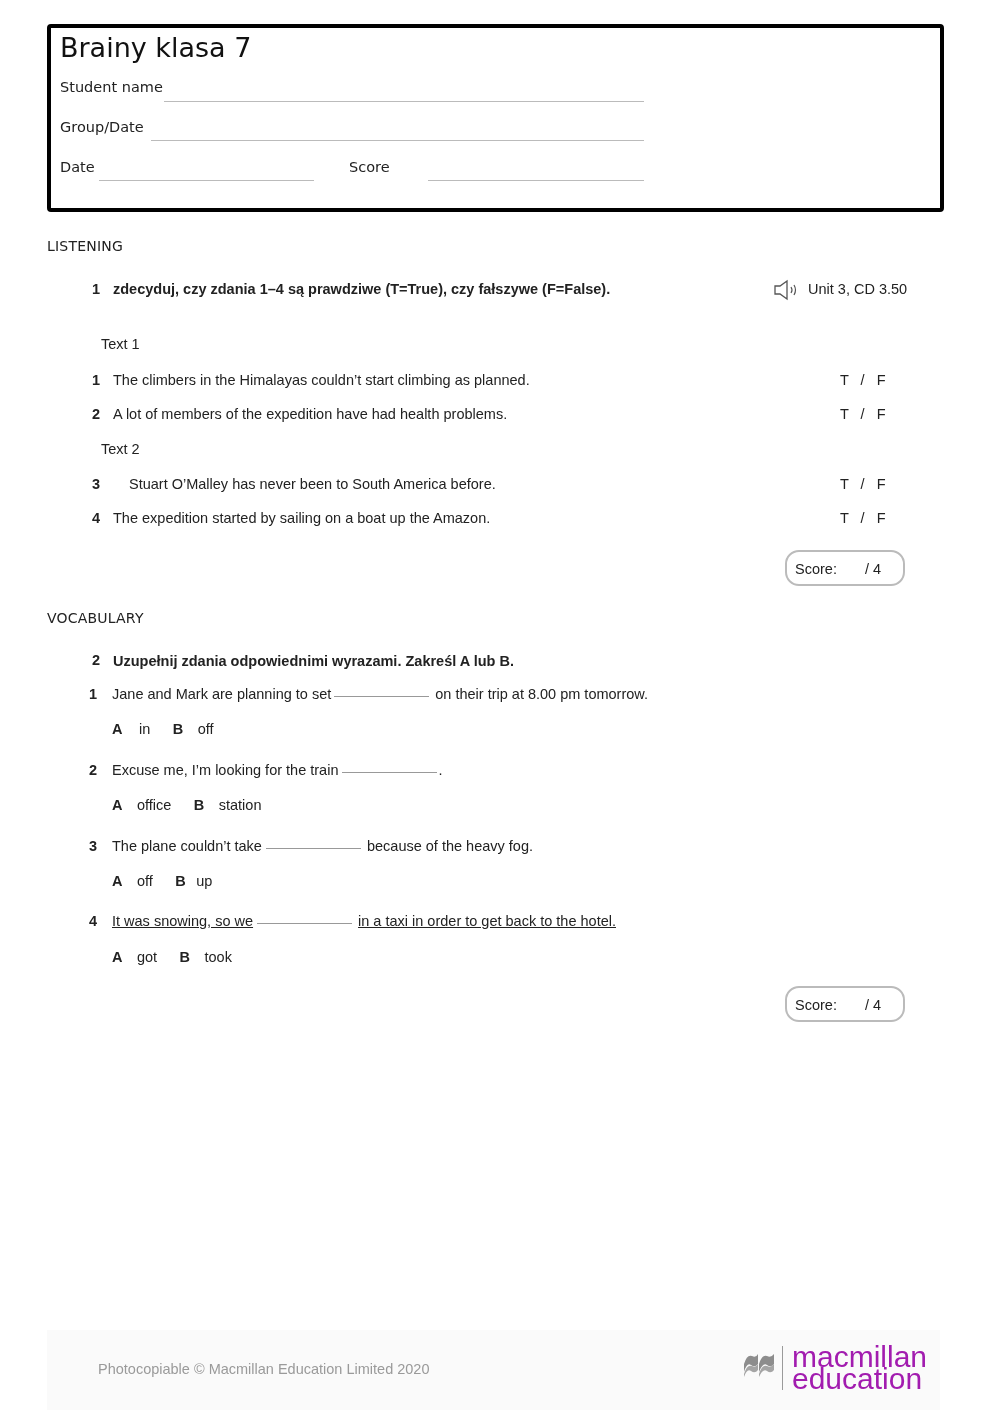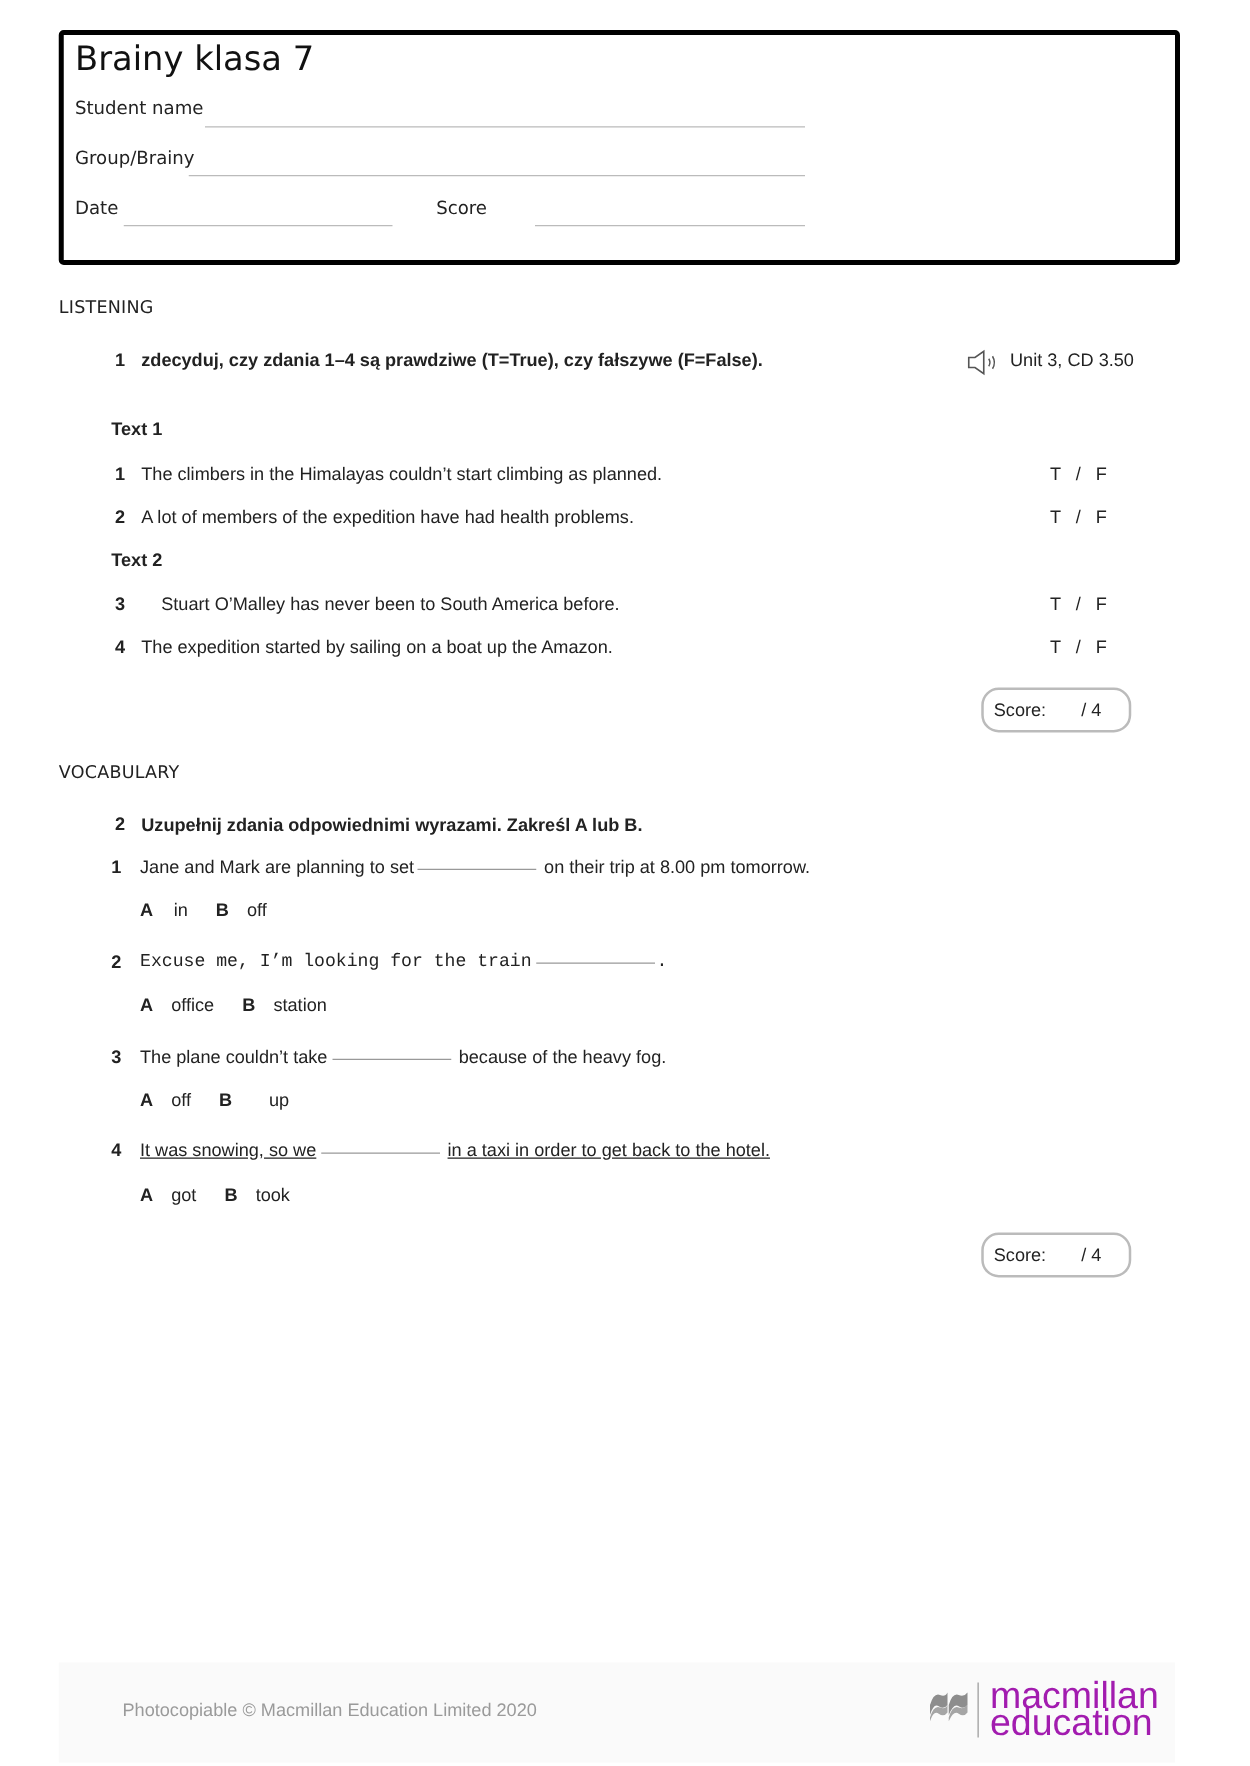--- a/index.html
+++ b/index.html
@@ -11,21 +11,21 @@
   .title { left: 60px; top: 32px; font-family: "DejaVu Sans", sans-serif; font-size: 27px; color: #111; }
   .hlabel { font-family: "DejaVu Sans", sans-serif; font-size: 14.5px; color: #222; }
   .hline { height: 0; border-top: 1px solid #bbb; }
 
   .section { font-family: "DejaVu Sans", sans-serif; font-size: 14px; color: #222; letter-spacing: 0.2px; }
 
   .instr { font-size: 14.5px; font-weight: bold; line-height: 21px; color: #222; }
   .num { font-size: 14.5px; font-weight: bold; color: #222; }
   .qtext { font-size: 14.5px; color: #222; }
   .tf { font-size: 14.5px; color: #222; word-spacing: 8px; }
-  .sub { font-size: 14.5px; font-weight: bold; color: #222; }
+  .sub { font-size: 14.5px; font-weight: normal; color: #222; margin-left: 12px; }
 
   .scorebox { width: 120px; height: 36px; border: 2px solid #bbb; border-radius: 14px; box-sizing: border-box; font-size: 14.5px; color: #222; }
   .scorebox .lbl { position: absolute; left: 8px; top: 9px; }
   .scorebox .of { position: absolute; left: 78px; top: 9px; }
 
   .blank { display: inline-block; height: 0; border-top: 1px solid #999; vertical-align: baseline; margin: 0 4px; position: relative; top: -2px; }
   .opt-letter { font-weight: bold; font-size: 14.5px; color: #222; }
   .opt-text { font-size: 14.5px; color: #222; }
 
   .footer-band { left: 47px; top: 1330px; width: 893px; height: 80px; background: #fafafa; }
@@ -35,21 +35,21 @@
 </style>
 </head>
 <body>
 
 <div class="abs header-box"></div>
 <div class="abs title">Brainy klasa 7</div>
 
 <div class="abs hlabel" style="left:60px;top:79px;">Student name</div>
 <div class="abs hline" style="left:164px;top:101px;width:480px;"></div>
 
-<div class="abs hlabel" style="left:60px;top:119px;">Group/Brainy</div>
+<div class="abs hlabel" style="left:60px;top:119px;">Group/Date</div>
 <div class="abs hline" style="left:151px;top:140px;width:493px;"></div>
 
 <div class="abs hlabel" style="left:60px;top:159px;">Date</div>
 <div class="abs hline" style="left:99px;top:180px;width:215px;"></div>
 
 <div class="abs hlabel" style="left:349px;top:159px;">Score</div>
 <div class="abs hline" style="left:428px;top:180px;width:216px;"></div>
 
 <div class="abs section" style="left:47px;top:238px;">LISTENING</div>
 
@@ -102,39 +102,39 @@
   <span>Jane and Mark are planning to set</span><span class="blank" style="width:95px;margin-left:3px;margin-right:6px;"></span><span>on their trip at 8.00 pm tomorrow.</span>
 </div>
 <div class="abs" style="left:112px;top:720px;">
   <span class="opt-letter">A</span>
   <span class="opt-text" style="margin-left:12px;">in</span>
   <span class="opt-letter" style="margin-left:18px;">B</span>
   <span class="opt-text" style="margin-left:10px;">off</span>
 </div>
 
 <div class="abs num" style="left:89px;top:762px;">2</div>
-<div class="abs qtext" style="left:112px;top:762px;white-space:nowrap;font-family:Liberation Mono, monospace;">
+<div class="abs qtext" style="left:112px;top:762px;white-space:nowrap;">
   <span>Excuse me, I’m looking for the train</span><span class="blank" style="width:95px;margin-left:4px;margin-right:1px;"></span><span>.</span>
 </div>
 <div class="abs" style="left:112px;top:796px;">
   <span class="opt-letter">A</span>
   <span class="opt-text" style="margin-left:10px;">office</span>
   <span class="opt-letter" style="margin-left:18px;">B</span>
   <span class="opt-text" style="margin-left:10px;">station</span>
 </div>
 
 <div class="abs num" style="left:89px;top:838px;">3</div>
 <div class="abs qtext" style="left:112px;top:838px;white-space:nowrap;">
   <span>The plane couldn’t take</span><span class="blank" style="width:95px;margin-left:4px;margin-right:6px;"></span><span>because of the heavy fog.</span>
 </div>
 <div class="abs" style="left:112px;top:872px;">
   <span class="opt-letter">A</span>
   <span class="opt-text" style="margin-left:10px;">off</span>
   <span class="opt-letter" style="margin-left:18px;">B</span>
-  <span class="opt-text" style="margin-left:25px;">up</span>
+  <span class="opt-text" style="margin-left:6px;">up</span>
 </div>
 
 <div class="abs num" style="left:89px;top:913px;">4</div>
 <div class="abs qtext" style="left:112px;top:913px;white-space:nowrap;text-decoration:underline;">
   <span>It was snowing, so we</span><span class="blank" style="width:95px;margin-left:4px;margin-right:6px;"></span><span>in a taxi in order to get back to the hotel.</span>
 </div>
 <div class="abs" style="left:112px;top:948px;">
   <span class="opt-letter">A</span>
   <span class="opt-text" style="margin-left:10px;">got</span>
   <span class="opt-letter" style="margin-left:18px;">B</span>

